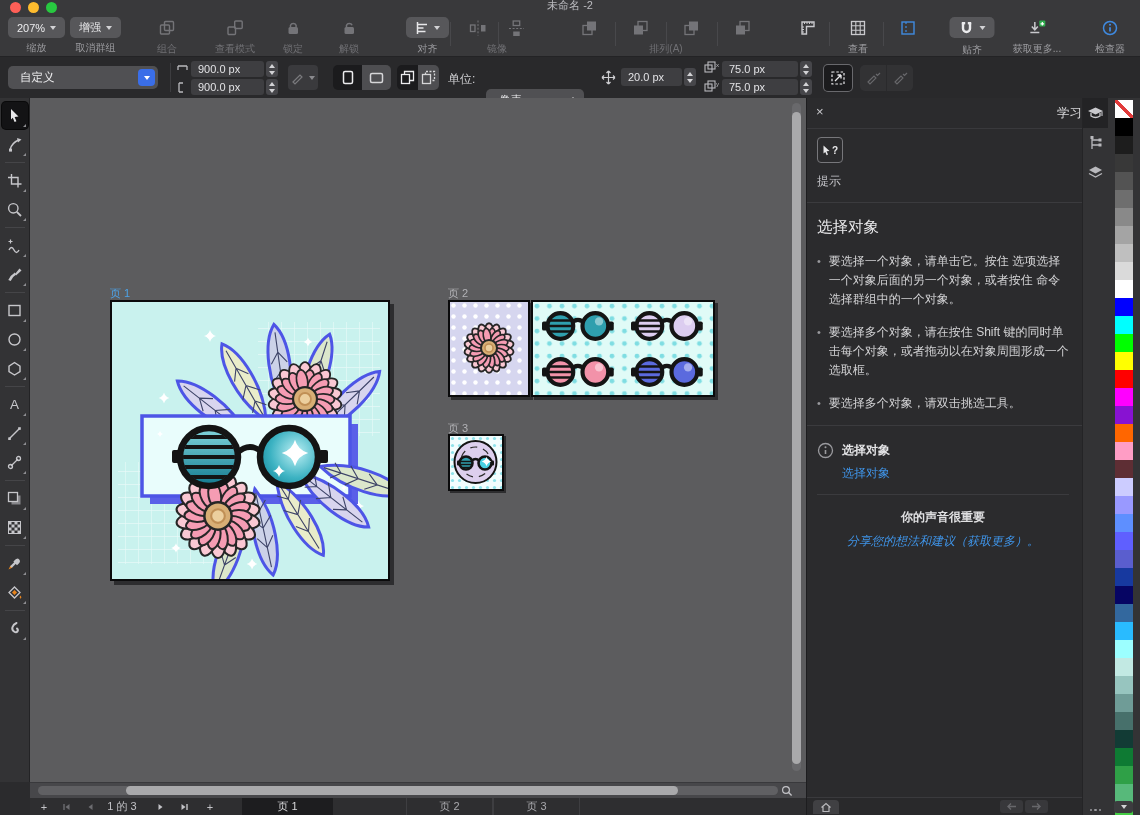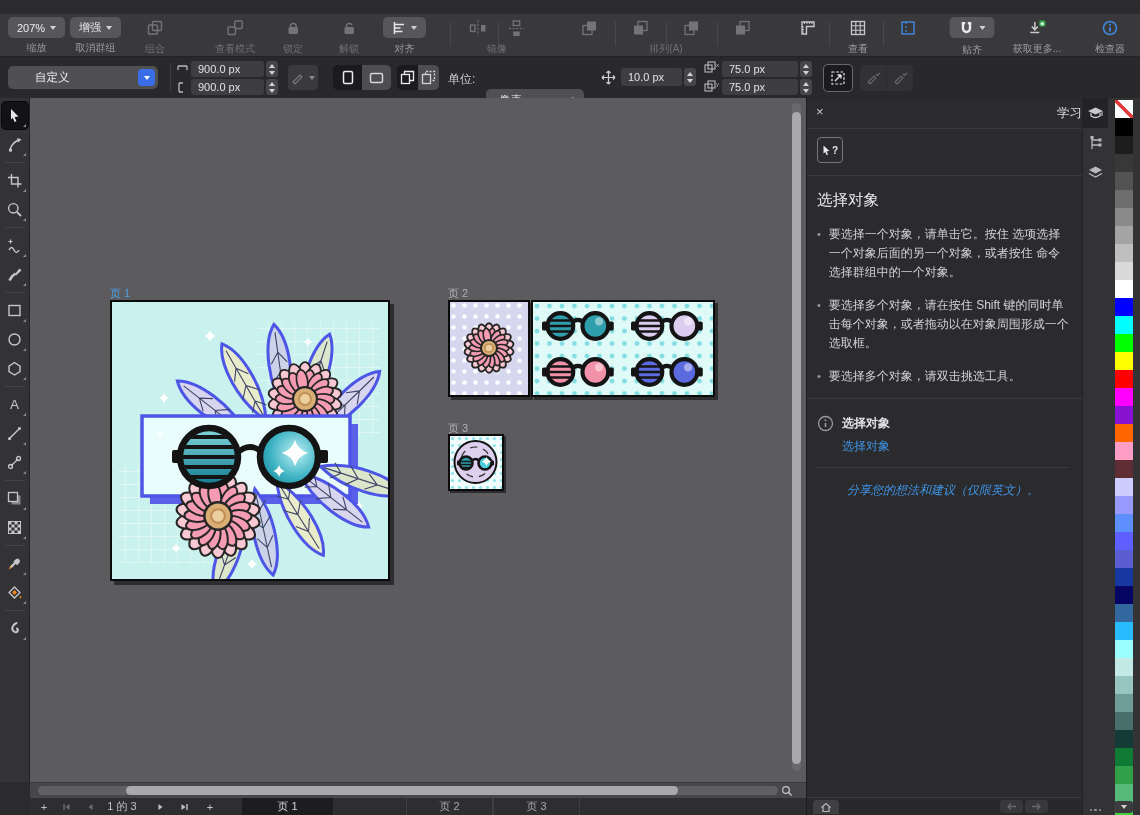--- a/index.html
+++ b/index.html
@@ -158,38 +158,44 @@
         <stop offset="0" stop-color="#bdf0f4"></stop>
           <stop offset="0.55" stop-color="#3cb2c2"></stop>
           <stop offset="1" stop-color="#0d7e94"></stop>
       </radialGradient>
       <clipPath id="cL">
           <circle cx="97" cy="155" r="26"></circle>
         </clipPath>
     </defs>
   </svg>
 
+  <div class="titlebar">
+    <span class="tl" style="left:10px;background:#ff5f57"></span>
+    <span class="tl" style="left:28px;background:#febc2e"></span>
+    <span class="tl" style="left:46px;background:#28c840"></span>
+    <div class="title-text">未命名 -2</div>
+  </div>
 
   <div class="toolbar">
     <div class="tg" style="left:8px">
       <div class="pill">
           <span>207%</span>
           <span class="tri down"></span>
         </div>
       <div class="lbl">缩放</div>
     </div>
     <div class="tg" style="left:70px">
       <div class="pill">
           <span>增强</span>
           <span class="tri down"></span>
         </div>
       <div class="lbl">取消群组</div>
     </div>
 
-    <div class="tg c dis" style="left:155px">
+    <div class="tg c dis" style="left:167px">
       <div class="ticon">
           <svg width="18" height="18">
             <g fill="none" stroke="#747478" stroke-width="1.4">
               <rect x="2.5" y="6" width="9" height="9" rx="1"></rect>
               <rect x="6.5" y="2.5" width="9" height="9" rx="1"></rect>
             </g>
           </svg>
         </div>
       <div class="lbl">组合</div>
     </div>
@@ -216,21 +222,21 @@
     <div class="tg c dis" style="left:349px">
       <div class="ticon">
           <svg width="18" height="18">
             <rect x="4.5" y="8" width="9.5" height="7" rx="1.5" fill="#747478"></rect>
             <path d="M6.5,8 V6.3 a3,3 0 0 1 5.6,0" fill="none" stroke="#747478" stroke-width="1.5"></path>
           </svg>
         </div>
       <div class="lbl">解锁</div>
     </div>
 
-    <div class="tg" style="left:383px">
+    <div class="tg" style="left:406px">
       <div class="pill">
         <svg width="14" height="15">
             <path d="M2.5,2 V14 M2.5,4.5 H12 M2.5,8 H8.5 M2.5,11.5 H10.5" fill="none" stroke="#e8e8ea" stroke-width="1.5"></path>
           </svg>
         <span class="tri down"></span>
       </div>
       <div class="lbl">对齐</div>
     </div>
 
     <div class="tg c dis" style="left:497px">
@@ -333,21 +339,21 @@
     <div class="tsep" style="left:498px"></div>
     <div class="tsep" style="left:615px"></div>
     <div class="tsep" style="left:666px"></div>
     <div class="tsep" style="left:717px"></div>
     <div class="tsep" style="left:829px"></div>
     <div class="tsep" style="left:883px"></div>
   </div>
 
   <div class="propbar">
     <div class="pitem select" style="left:8px;top:9px;width:150px;height:23px">
-      <span style="padding-left:27px">自定义</span>
+      <span style="padding-left:12px">自定义</span>
       <span class="bluechev">
           <span class="tri down"></span>
         </span>
     </div>
     <div class="psep" style="left:170px"></div>
 
     <svg class="pitem" style="left:177px;top:7px" width="11" height="11">
         <path d="M1,2 H10 M1,2 V6 M10,2 V6" fill="none" stroke="#b9b9bd" stroke-width="1.3"></path>
       </svg>
     <div class="pitem field" style="left:191px;top:4px;width:73px;height:16px">900.0 px</div>
@@ -404,21 +410,21 @@
       <span style="padding-left:13px">像素</span>
       <span style="position:absolute;right:8px;display:flex;flex-direction:column;gap:2px">
           <span class="tri up" style="border-bottom-width:3.5px"></span>
           <span class="tri down" style="border-top-width:3.5px"></span>
         </span>
     </div>
 
     <svg class="pitem" style="left:600px;top:12px" width="17" height="17">
         <path d="M8.5,2 V15 M2,8.5 H15 M8.5,2 L6.5,4 M8.5,2 L10.5,4 M8.5,15 L6.5,13 M8.5,15 L10.5,13 M2,8.5 L4,6.5 M2,8.5 L4,10.5 M15,8.5 L13,6.5 M15,8.5 L13,10.5" fill="none" stroke="#cfcfd2" stroke-width="1.2"></path>
       </svg>
-    <div class="pitem field" style="left:621px;top:11px;width:61px;height:18px">10.0 px</div>
+    <div class="pitem field" style="left:621px;top:11px;width:61px;height:18px">20.0 px</div>
     <div class="stepcol" style="left:684px;top:11px;height:18px">
         <span class="tri up"></span>
         <span class="tri down"></span>
       </div>
 
     <svg class="pitem" style="left:704px;top:4px" width="15" height="14">
         <rect x="1" y="4" width="7" height="7" fill="none" stroke="#b9b9bd" stroke-width="1.1"></rect>
         <rect x="4" y="1" width="7" height="7" fill="none" stroke="#b9b9bd" stroke-width="1.1"></rect>
         <text x="12" y="6" font-size="6" fill="#b9b9bd">x</text>
       </svg>
@@ -757,20 +763,21 @@
       <span class="closex">×</span>
       <span class="ptitle">学习</span>
     </div>
     <div class="pbody">
       <div class="hintbtn">
         <svg width="9" height="11">
             <path d="M1.5,0.5 L7.5,6 L4.6,6.3 L6,9.5 L4.6,10.2 L3.3,7 L1.5,8.6 Z" fill="#e8e8ea"></path>
           </svg>
           <span>?</span>
       </div>
+      <div class="hints-lbl">提示</div>
       <div class="pdiv"></div>
 
       <div class="psec">选择对象</div>
       <div class="pbul">
           <span class="dot">•</span>
           <span>要选择一个对象，请单击它。按住 选项选择一个对象后面的另一个对象，或者按住 命令选择群组中的一个对象。</span>
         </div>
       <div class="pbul">
           <span class="dot">•</span>
           <span>要选择多个对象，请在按住 Shift 键的同时单击每个对象，或者拖动以在对象周围形成一个选取框。</span>
@@ -786,21 +793,22 @@
             <circle cx="8.5" cy="8.5" r="7" fill="none" stroke="#9a9a9e" stroke-width="1.3"></circle>
             <path d="M8.5,8 V12" stroke="#9a9a9e" stroke-width="1.6"></path>
             <circle cx="8.5" cy="5.3" r="1" fill="#9a9a9e"></circle>
           </svg>
         <span class="htxt">选择对象</span>
       </div>
       <div class="plink">选择对象</div>
       <div class="pdiv inset"></div>
 
       <div class="pfeed">
-        <div class="fl">分享您的想法和建议（仅限英文）。</div>
+        <div class="ft">你的声音很重要</div>
+        <div class="fl">分享您的想法和建议（获取更多）。</div>
       </div>
     </div>
     <div class="pfoot">
       <div class="homebtn">
         <svg width="12" height="11">
             <path d="M1.5,5.5 L6,1.5 L10.5,5.5 M3,4.8 V9.5 H9 V4.8" fill="none" stroke="#b9b9bd" stroke-width="1.2"></path>
           </svg>
       </div>
       <div class="navarrows">
         <div>

